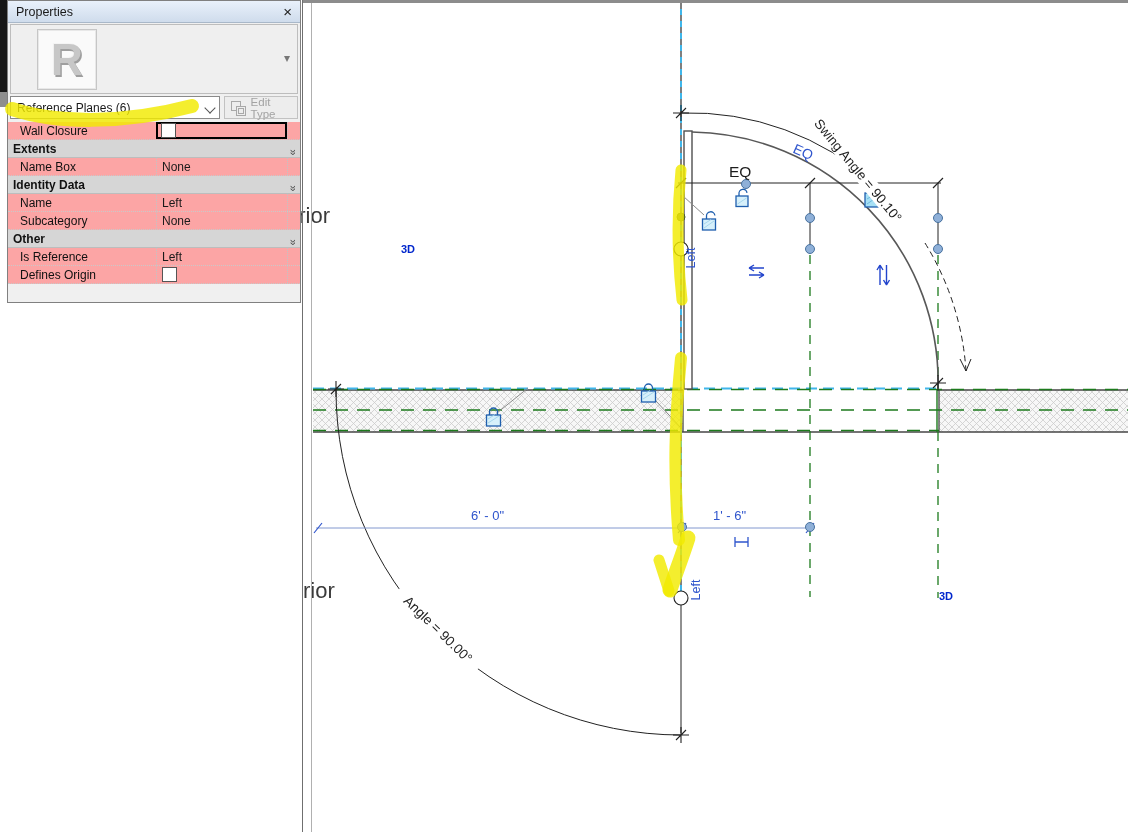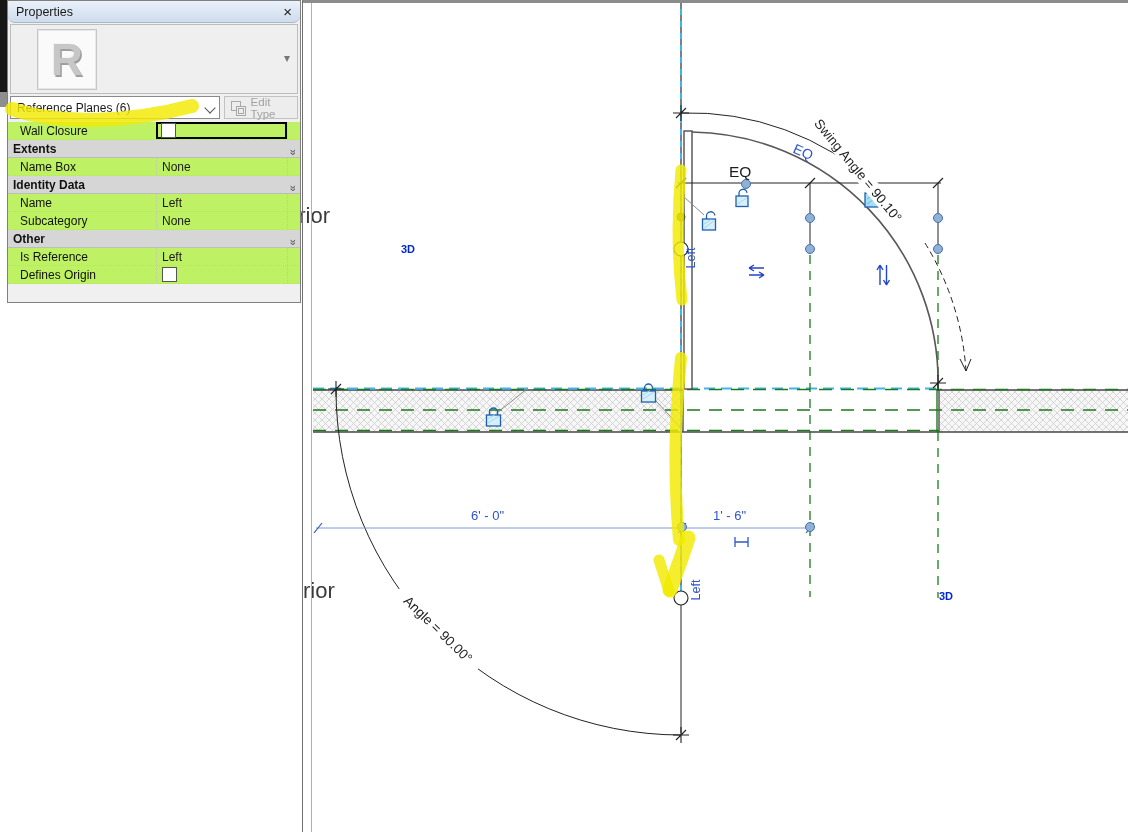--- a/index.html
+++ b/index.html
@@ -6,21 +6,21 @@
   #root{position:relative;width:1128px;height:832px;overflow:hidden;
         font-family:"Liberation Sans","DejaVu Sans",sans-serif;background:#fff;}
   svg{position:absolute;left:0;top:0;}
   .lbl{position:absolute;white-space:nowrap;pointer-events:none;}
 
   
   #panel{position:absolute;left:7px;top:0;width:294px;height:303px;
          background:#f0f0f0;border:1px solid #808080;box-sizing:border-box;font-size:12px;color:#1a1a1a;}
   #titlebar{height:21px;background:linear-gradient(#e9f1fb,#cfdcec);
             display:flex;align-items:center;justify-content:space-between;
-            padding:0 8px;border-bottom:1px solid #a9b8c9;border-radius:7px;}
+            padding:0 8px;border-bottom:1px solid #a9b8c9;}
   #titlebar .t{font-size:12.5px;}
   #titlebar .x{font-size:15px;line-height:15px;color:#222;cursor:pointer;}
   #preview{position:absolute;left:2px;top:23px;right:2px;height:68px;background:#efefef;
            border:1px solid #bdbdbd;}
   #ptile{position:absolute;left:26px;top:4px;width:58px;height:59px;background:#fafafa;
          border:1px solid #c6c6c6;box-shadow:inset 0 0 0 1px #e8e8e8;
          display:flex;align-items:center;justify-content:center;}
   #ptile .r{font-size:44px;font-weight:bold;color:#c7c7c7;
             text-shadow:1.5px 1.5px 0 #9e9e9e,-1px -1px 0 #f4f4f4;}
   #pvarrow{position:absolute;right:7px;top:26px;color:#777;font-size:12px;}
@@ -32,21 +32,21 @@
                border-left:1.5px solid #555;border-bottom:1.5px solid #555;transform:rotate(-45deg);}
   #edittype{margin-left:4px;flex:1;height:23px;background:#ededed;border:1px solid #c2c2c2;
             box-sizing:border-box;display:flex;align-items:center;color:#a3a3a3;font-size:11.5px;}
   #edittype .ico{position:relative;width:15px;height:14px;margin:0 5px 0 6px;}
   #edittype .ico i{position:absolute;border:1px solid #a8a8a8;background:#ededed;}
   #edittype .ico i.a{left:0;top:0;width:8px;height:8px;}
   #edittype .ico i.b{left:5px;top:5px;width:8px;height:8px;}
   #edittype .ico i.b:after{content:"";position:absolute;left:1px;top:1px;width:4px;height:4px;border:1px solid #a8a8a8;}
   #grid{position:absolute;left:0px;top:121px;right:0px;}
   .grow{height:18px;display:flex;align-items:center;border-bottom:1px dotted #c9c9c9;
-        background:#bef264;box-sizing:border-box;font-size:12px;}
+        background:#fca5a5;box-sizing:border-box;font-size:12px;}
   .grow.header{background:#d6d6d6;border-bottom:1px solid #bdbdbd;}
   .grow.header .gl{padding-left:5px;font-weight:bold;flex:1;}
   .grow .gl{width:136px;padding-left:12px;color:#111;}
   .grow .gv{flex:1;height:100%;display:flex;align-items:center;padding-left:5px;
             border-left:1px dotted #c3c3c3;box-sizing:border-box;}
   .grow .strip{width:13px;height:100%;border-left:1px dotted #c3c3c3;box-sizing:border-box;}
   .grow .gv.sel{border:2px solid #000;padding-left:3px;}
   .chkbox{width:13px;height:13px;border:1px solid #555;background:#fff;}
   .hdrchev{width:13px;color:#444;font-size:11px;transform:rotate(-90deg);margin-right:2px;}
 

